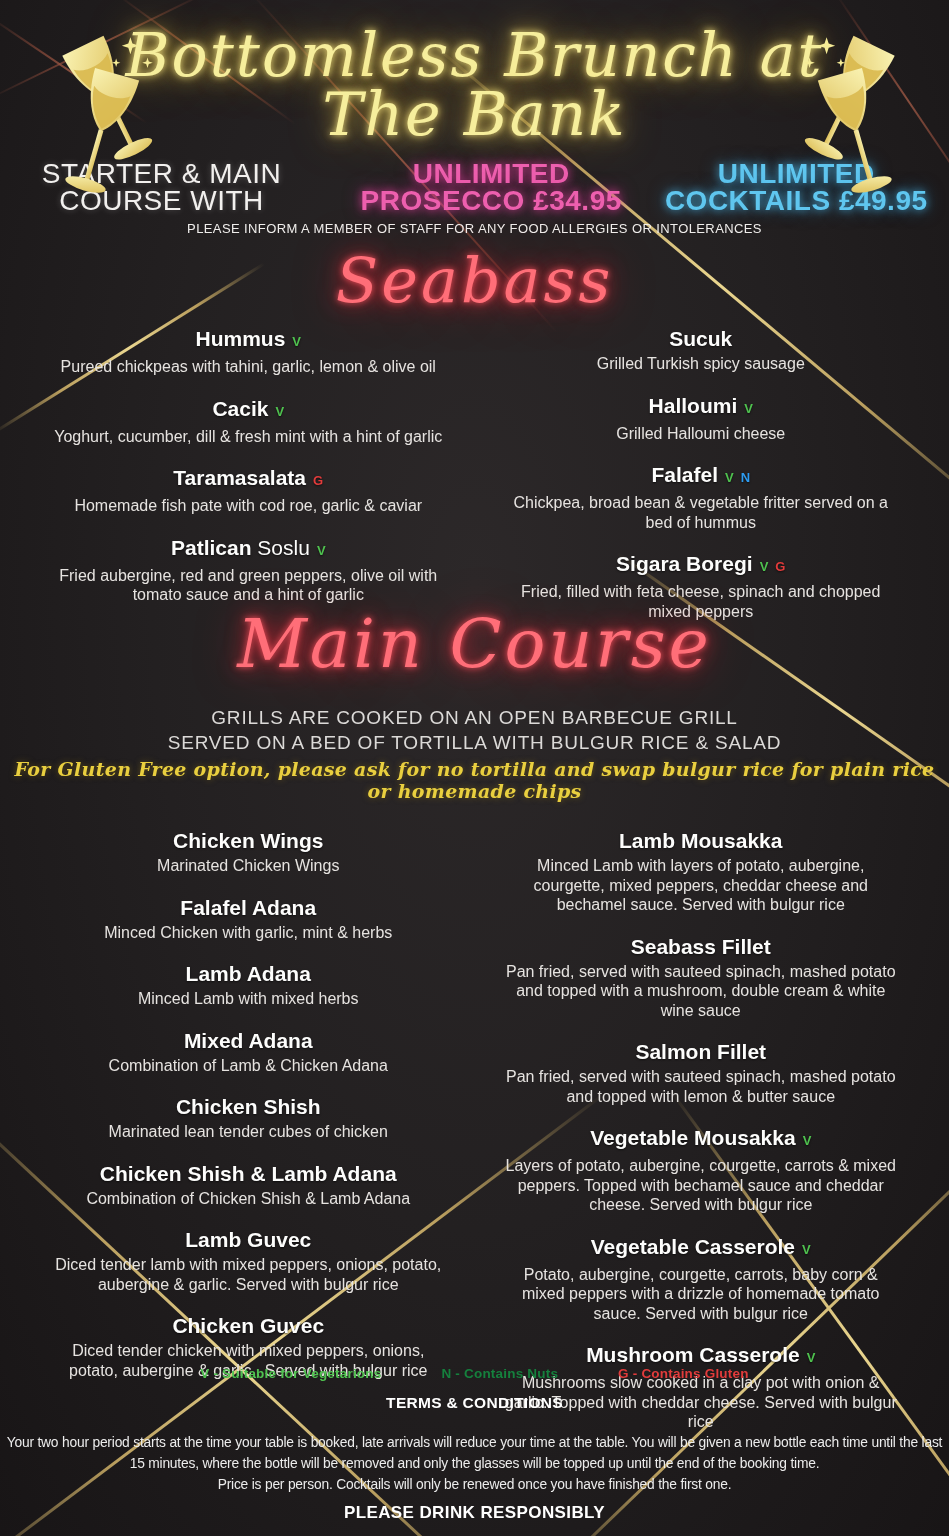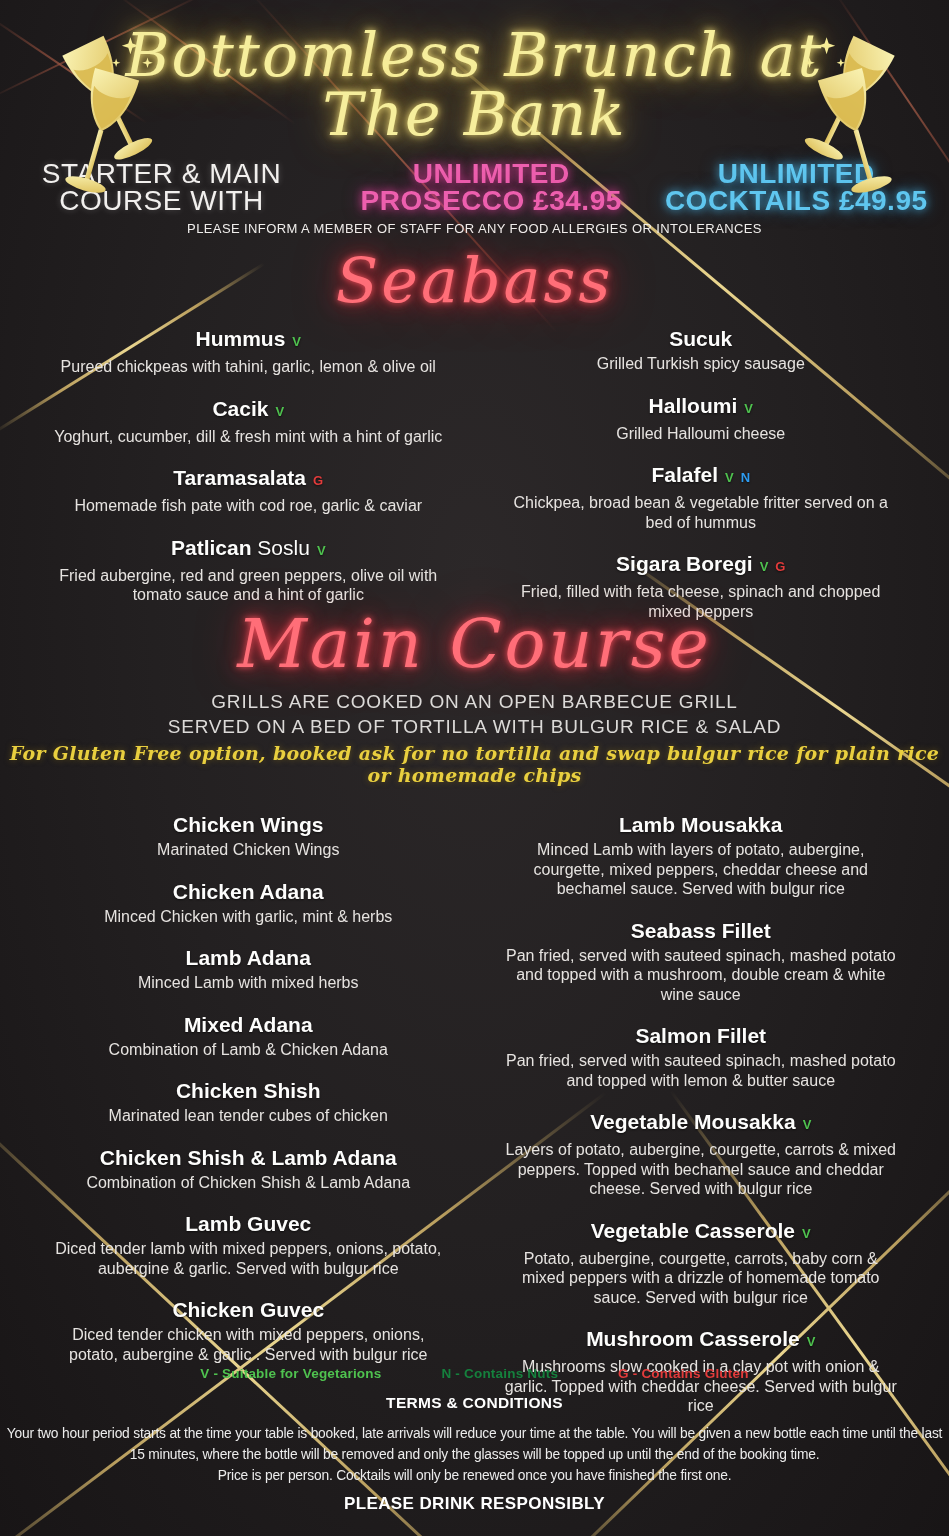--- a/index.html
+++ b/index.html
@@ -32,40 +32,40 @@
   .allergy{margin-top:7px;font-size:13px;letter-spacing:.4px;color:#f0eeec;}
 
   
   .neon-red{color:#ff6e78;
             text-shadow:0 0 6px rgba(255,82,96,.95),0 0 20px rgba(255,40,60,.8),0 0 46px rgba(255,28,48,.55);}
 
   .sec-starter{position:absolute;top:250px;left:0;right:0;text-align:center;}
   .sec-starter .heading{font-size:62px;line-height:1;letter-spacing:3px;}
   .sec-main{position:absolute;top:610px;left:0;right:0;text-align:center;}
   .sec-main .heading{font-size:68px;line-height:1;letter-spacing:3px;}
-  .grill-note{margin-top:12px;font-size:19px;letter-spacing:.8px;color:#dcdad8;line-height:1.3;}
+  .grill-note{margin-top:28px;font-size:19px;letter-spacing:.8px;color:#dcdad8;line-height:1.3;}
   .gluten-note{margin-top:3px;font-size:19px;font-weight:bold;color:#e9cf3f;letter-spacing:.3px;
                text-shadow:0 0 6px rgba(160,130,20,.5);}
 
   
   .menu-grid{display:grid;grid-template-columns:1fr 1fr;column-gap:60px;padding:0 52px;margin-top:14px;}
   .sec-main .menu-grid{margin-top:26px;}
   .col{display:flex;flex-direction:column;align-items:center;}
   .menu-item{margin-bottom:19px;max-width:400px;}
   .dish-name{font-size:21px;font-weight:bold;color:#fdfdfc;line-height:25px;margin:0;
              text-shadow:0 1px 2px rgba(0,0,0,.6);}
   .dish-name .light{font-weight:normal;}
   .badge{font-size:13px;font-weight:bold;margin-left:7px;}
   .dish-desc{font-size:16px;color:#e6e3e0;line-height:19.5px;margin:3px 0 0 0;}
 
   
   .footer{position:absolute;top:1366px;left:0;right:0;text-align:center;}
   .legend{display:flex;justify-content:center;gap:60px;font-size:13.5px;font-weight:bold;letter-spacing:.2px;}
   .terms-title{margin-top:13px;font-size:15.5px;font-weight:bold;color:#fff;letter-spacing:.3px;}
-  .terms{font-size:13.8px;color:#ececec;line-height:21px;letter-spacing:-0.2px;margin-top:11px;}
+  .terms{font-size:13.8px;color:#ececec;line-height:21px;letter-spacing:-0.2px;margin-top:20px;}
   .drink{margin-top:8px;font-size:17px;font-weight:bold;color:#fff;letter-spacing:.4px;}
 </style>
 </head>
 <body>
 
 <div class="page">
 
   <div class="line dark" style="left:-12px;top:98px;width:240px;transform:rotate(-26deg);"></div>
   <div class="line dark" style="left:-10px;top:16px;width:190px;transform:rotate(34deg);"></div>
   <div class="line dark" style="left:118px;top:-6px;width:220px;transform:rotate(36deg);"></div>
@@ -185,29 +185,29 @@
             <p class="dish-desc">Fried, filled with feta cheese, spinach and chopped mixed peppers</p>
           </div>
         </div>
     </div>
   </div>
 
   <div class="sec-main">
     <div class="heading script neon-red">Main Course</div>
     <div class="grill-note">GRILLS ARE COOKED ON AN OPEN BARBECUE GRILL</div>
     <div class="grill-note" style="margin-top:0;">SERVED ON A BED OF TORTILLA WITH BULGUR RICE &amp; SALAD</div>
-    <div class="gluten-note script">For Gluten Free option, booked ask for no tortilla and swap bulgur rice for plain rice or homemade chips</div>
+    <div class="gluten-note script">For Gluten Free option, please ask for no tortilla and swap bulgur rice for plain rice or homemade chips</div>
     <div class="menu-grid">
       <div class="col" id="main-left">
           <div class="menu-item">
             <h3 class="dish-name"><span>Chicken Wings</span></h3>
             <p class="dish-desc">Marinated Chicken Wings</p>
           </div>
           <div class="menu-item">
-            <h3 class="dish-name"><span>Chicken Adana</span></h3>
+            <h3 class="dish-name"><span>Falafel Adana</span></h3>
             <p class="dish-desc">Minced Chicken with garlic, mint &amp; herbs</p>
           </div>
           <div class="menu-item">
             <h3 class="dish-name"><span>Lamb Adana</span></h3>
             <p class="dish-desc">Minced Lamb with mixed herbs</p>
           </div>
           <div class="menu-item">
             <h3 class="dish-name"><span>Mixed Adana</span></h3>
             <p class="dish-desc">Combination of Lamb &amp; Chicken Adana</p>
           </div>

